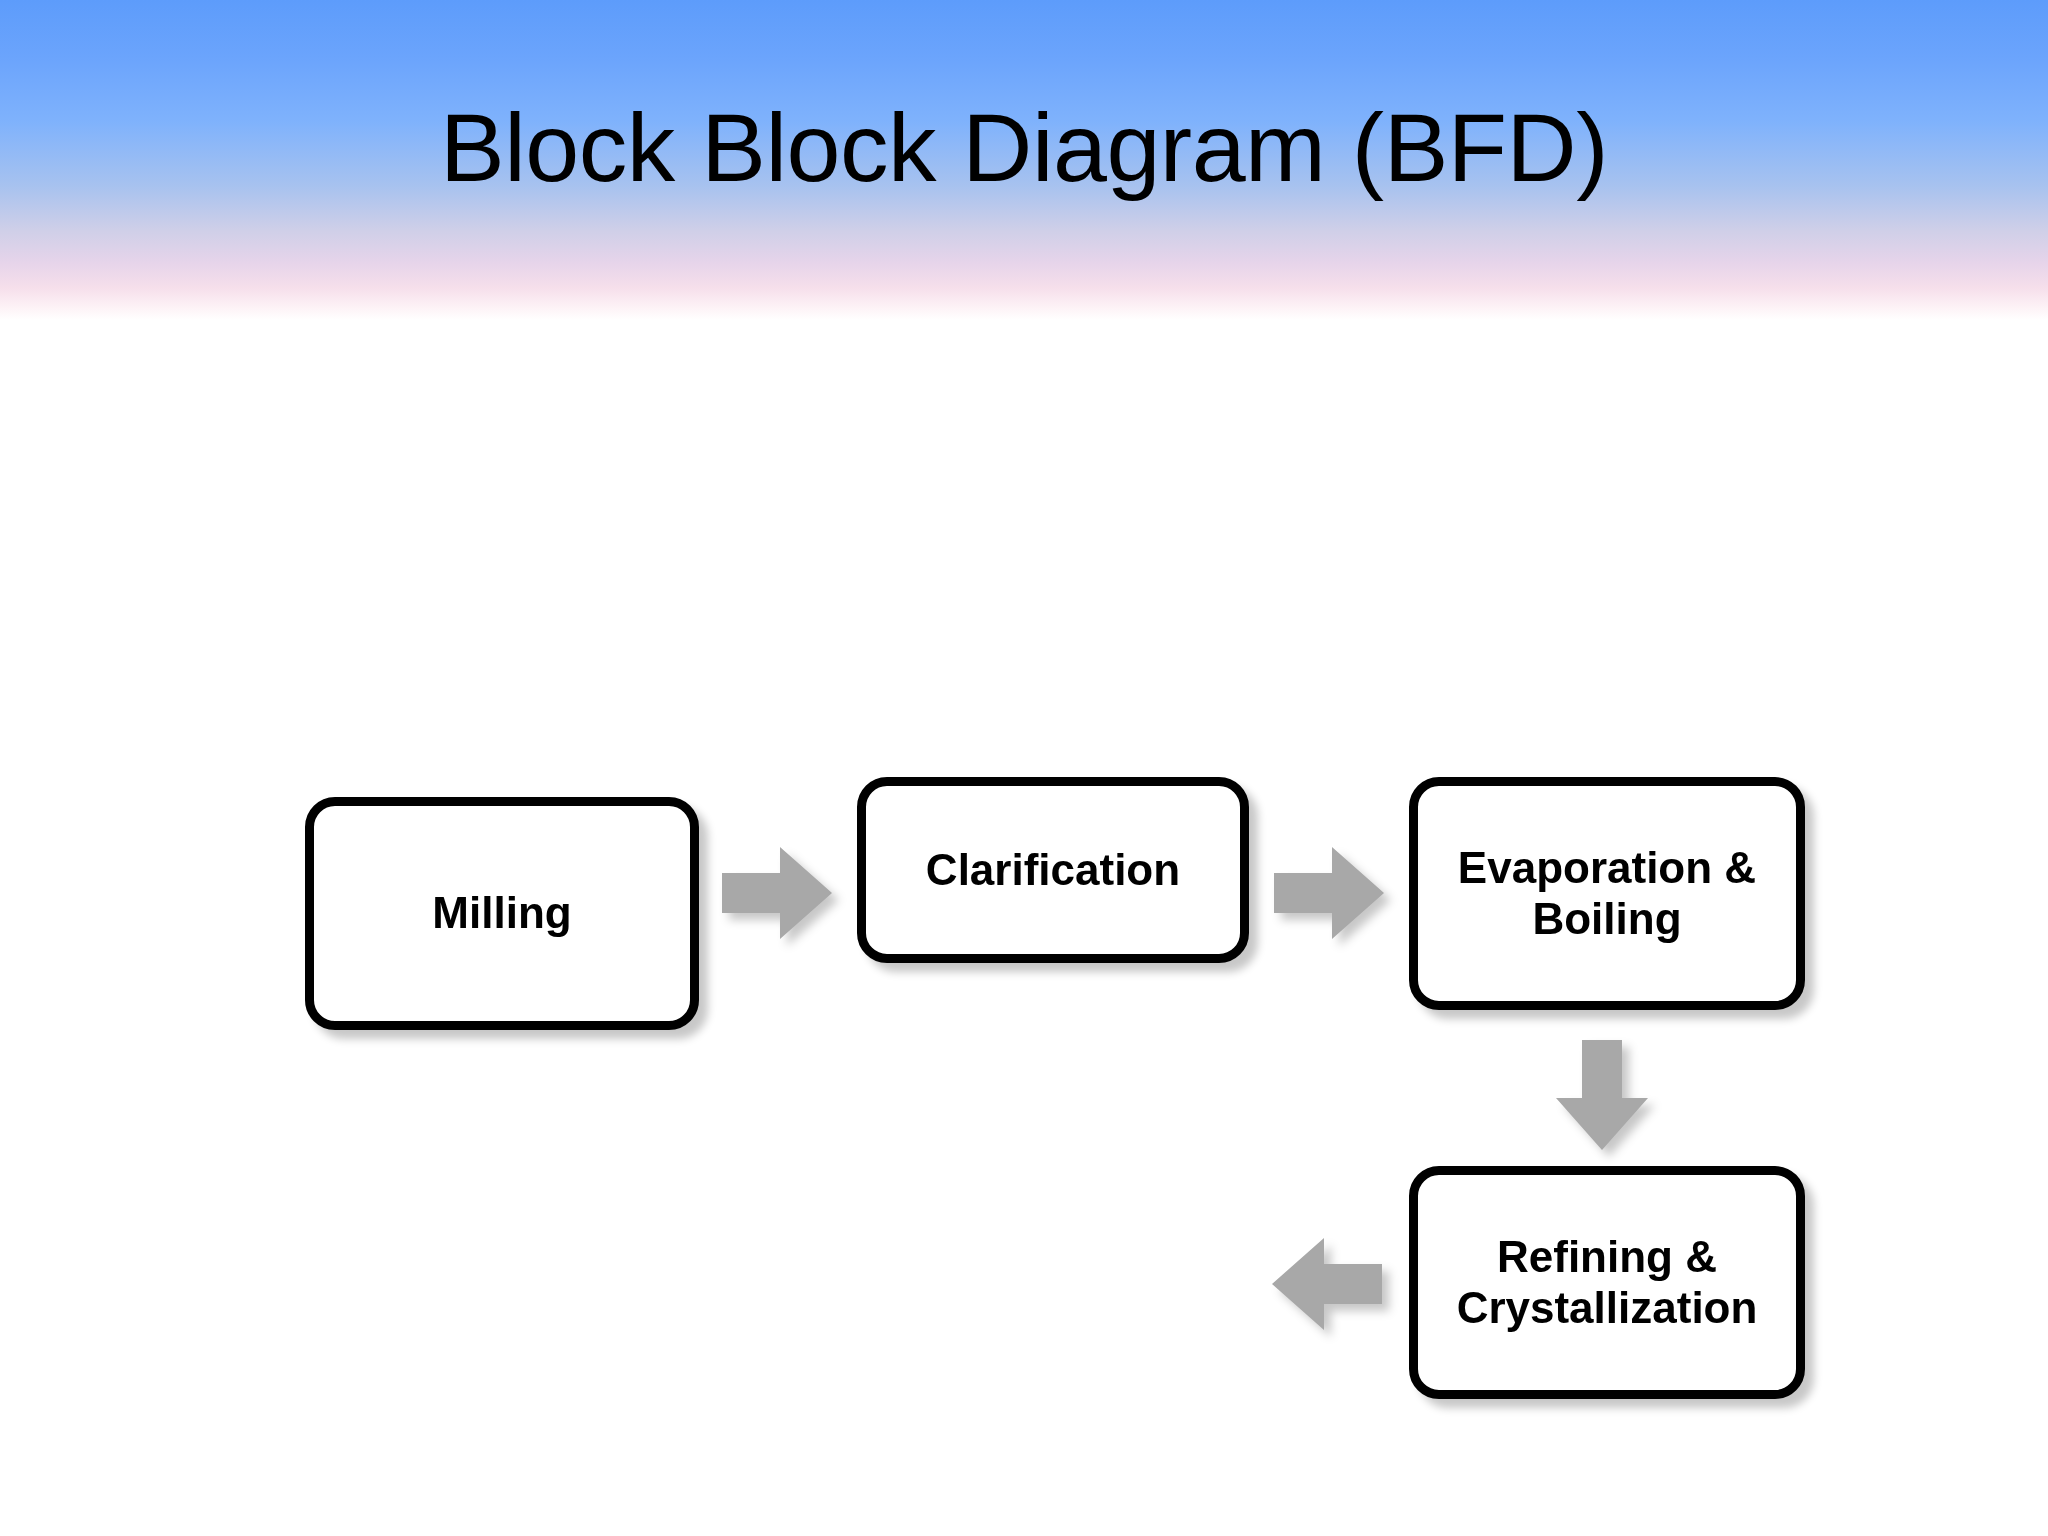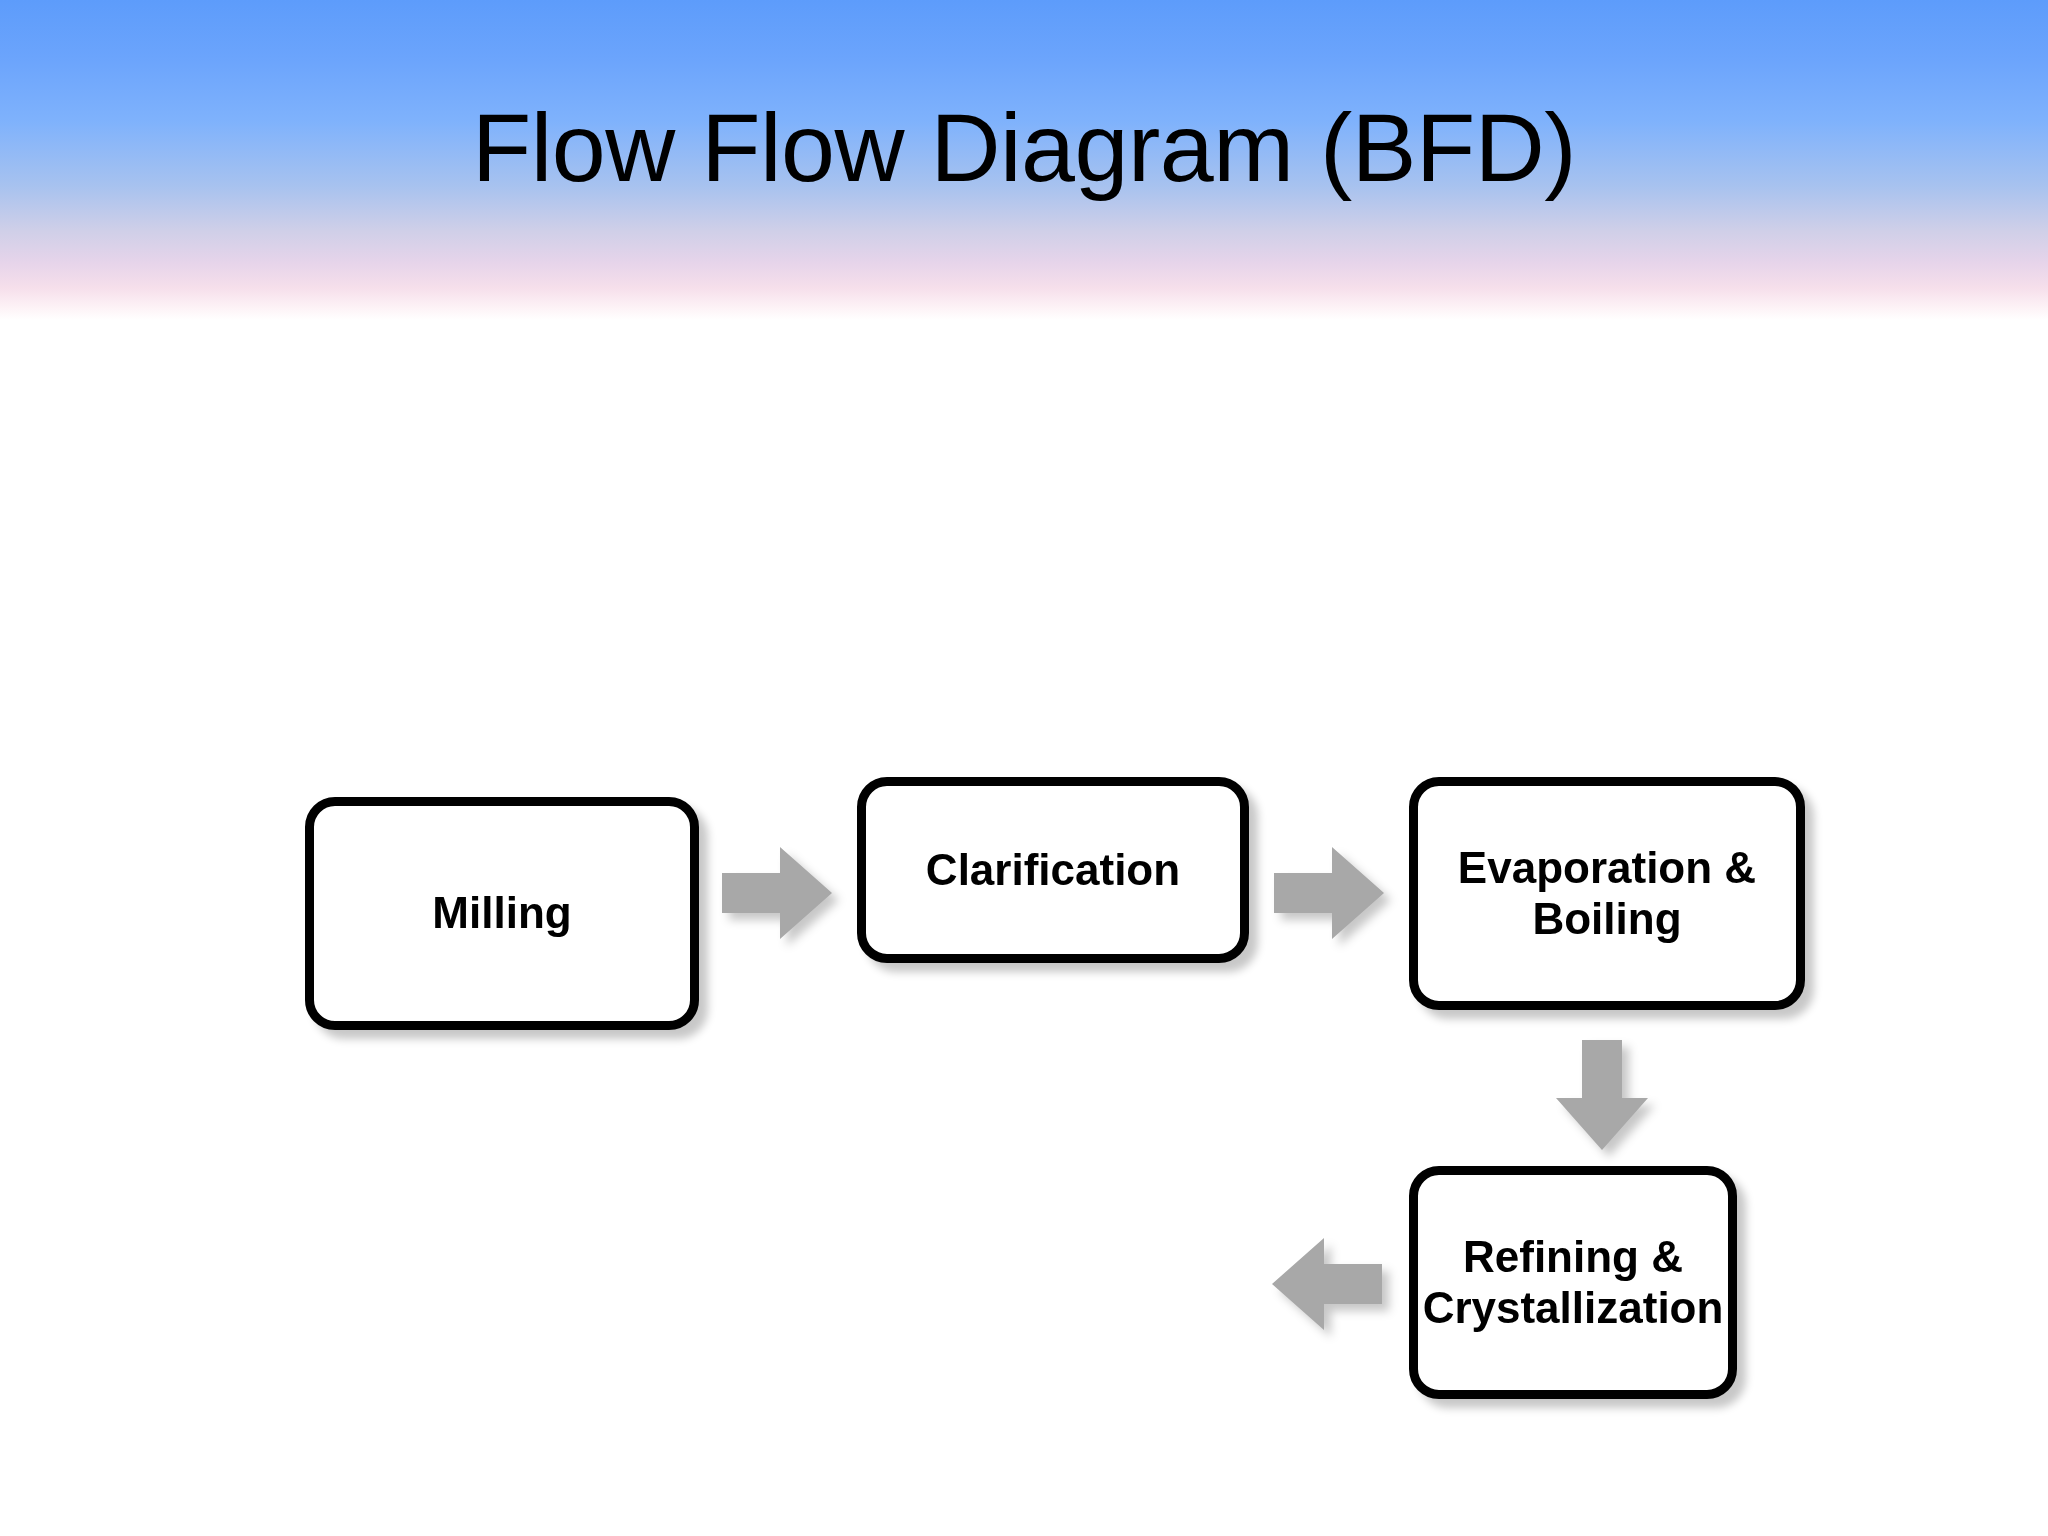--- a/index.html
+++ b/index.html
@@ -121,42 +121,42 @@
     line-height: 1.14;
     font-family: "Liberation Sans", sans-serif;
     padding: 0 10px;
   }
 
   
   #node-milling      { left: 305px;  top: 777px;  width: 394px;  height: 233px; margin-top: 20px; }
   #node-clarification{ left: 857px;  top: 777px;  width: 392px;  height: 186px; }
   #node-evaporation  { left: 1409px; top: 777px;  width: 396px;  height: 233px; }
   #node-bagging      { left: 857px;  top: 1166px; width: 392px;  height: 233px; }
-  #node-refining     { left: 1409px; top: 1166px; width: 328px;  height: 233px; }
+  #node-refining     { left: 1409px; top: 1166px; width: 396px;  height: 233px; }
 
   
   .arrow {
     position: absolute;
     filter: drop-shadow(7px 7px 5px rgba(0,0,0,0.22));
   }
   .arrow svg { display: block; }
 
   #arrow-1 { left: 722px;  top: 847px;  width: 110px; height: 92px; }
   #arrow-2 { left: 1274px; top: 847px;  width: 110px; height: 92px; }
   #arrow-3 { left: 1556px; top: 1040px; width: 92px;  height: 110px; }
   #arrow-4 { left: 1272px; top: 1238px; width: 110px; height: 92px; }
 </style>
 </head>
 <body>
 
 <div class="slide">
 
   <div class="header-band"></div>
 
-  <div class="slide-title">Flow Flow Diagram (BFD)</div>
+  <div class="slide-title">Block Block Diagram (BFD)</div>
 
 
   <div class="flow">
 
     <div class="node" id="node-milling">
       <div class="node-label">Milling</div>
     </div>
 
     <div class="node" id="node-clarification">
       <div class="node-label">Clarification</div>

